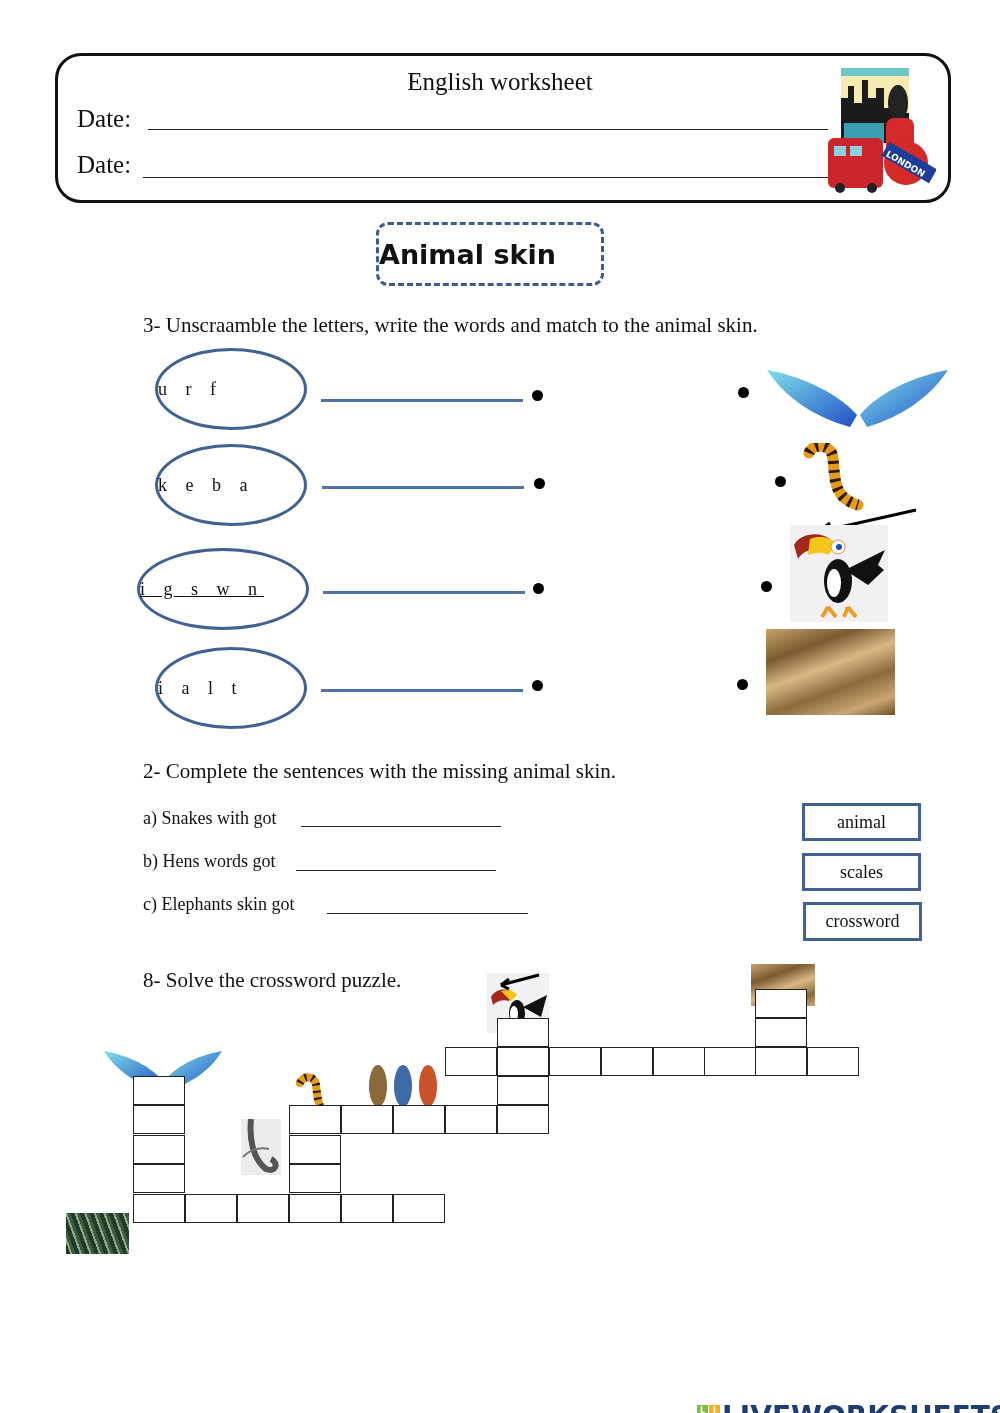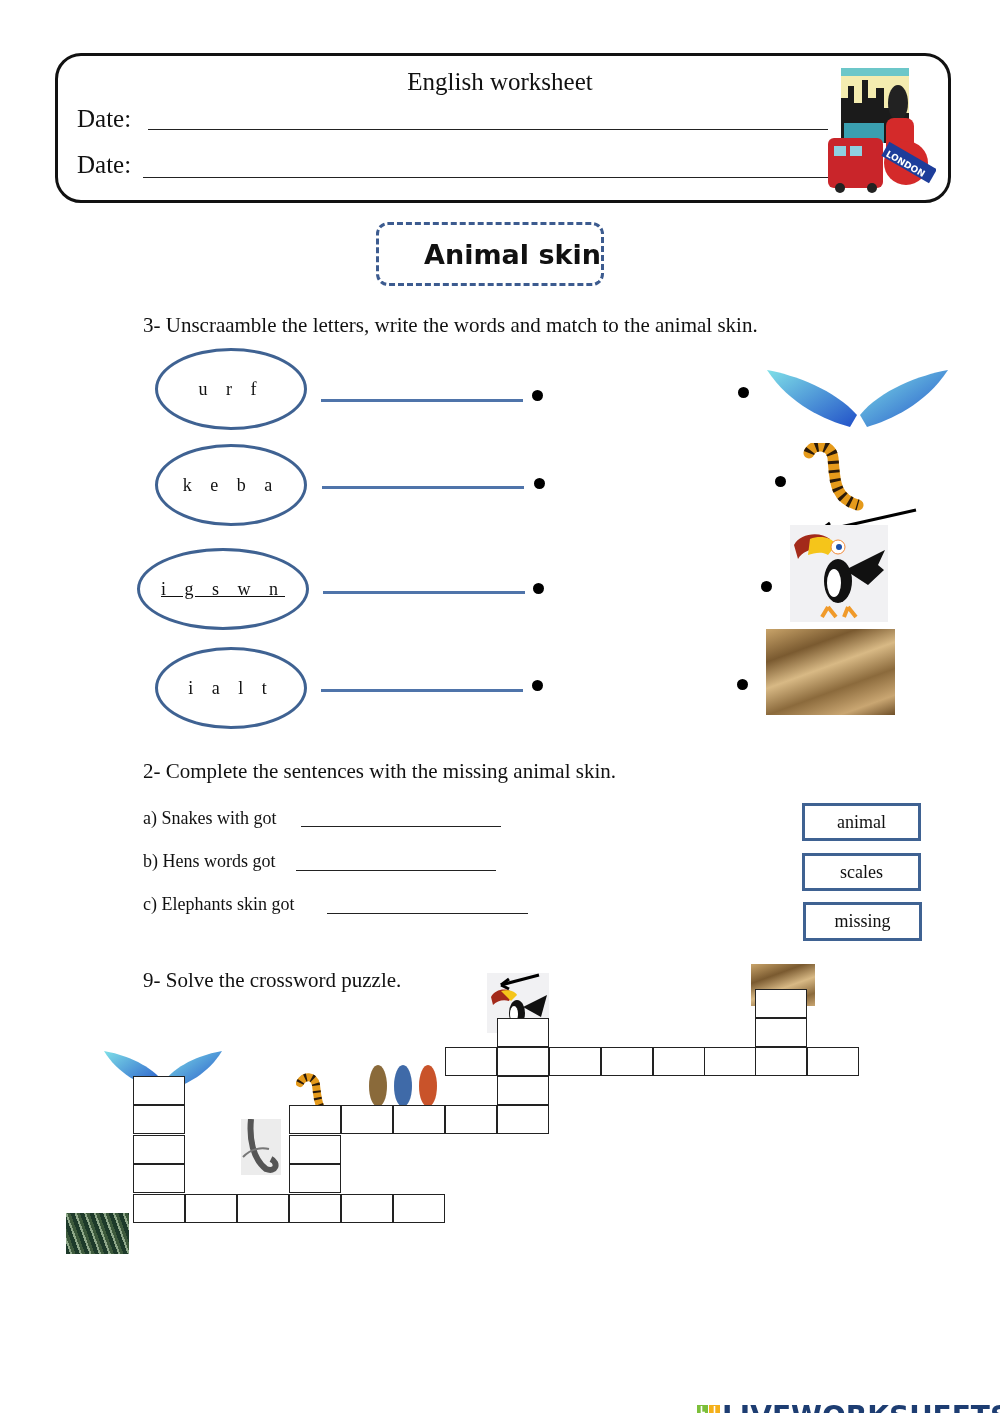--- a/index.html
+++ b/index.html
@@ -3,24 +3,24 @@
 <meta charset="utf-8">
 <style>
   html, body { margin:0; padding:0; background:#fff; }
   body { width:1000px; height:1413px; position:relative; overflow:hidden; font-family:"Liberation Serif", serif; color:#111; }
   .abs { position:absolute;margin-top:23px; }
   .header-box { left:55px; top:30px; width:896px; height:150px; border:3px solid #111; border-radius:26px; box-sizing:border-box; }
   .ws-title { left:0; width:1000px; top:45px; text-align:center; font-size:25px; }
   .field-label { font-size:25px; }
   .line { border-bottom:1.5px solid #222; }
   .london { left:826px; top:45px; width:110px; height:125px; }
-  .topic-box { left:376px; top:199px; width:228px; height:64px; border:3px dashed #3c5b8f; border-radius:12px; box-sizing:border-box; display:flex; align-items:center; justify-content:flex-end; }
+  .topic-box { left:376px; top:199px; width:228px; height:64px; border:3px dashed #3c5b8f; border-radius:12px; box-sizing:border-box; display:flex; align-items:center; justify-content:flex-start; }
   .topic-text { font-family:"DejaVu Sans", sans-serif; font-weight:bold; font-size:27px; color:#111; }
   .instr { font-size:21px; }
-  .oval { border:3px solid #3f6292; border-radius:50%; box-sizing:border-box; display:flex; align-items:center; justify-content:center; font-size:18px; letter-spacing:7px; }
+  .oval { border:3px solid #3f6292; border-radius:50%; box-sizing:border-box; display:flex; align-items:center; justify-content:flex-start; font-size:18px; letter-spacing:7px; }
   .ans-line { height:3px; background:#4f74aa; }
   .dot { width:11px; height:11px; background:#000; border-radius:50%; }
   .sentence { font-size:18px; }
   .word-box { border:3px solid #3f6292; box-sizing:border-box; display:flex; align-items:center; justify-content:center; font-size:18px; }
   .cell { position:absolute; width:52px; height:29px; border:1.5px solid #222; box-sizing:border-box; background:#fff; }
   .logo { left:697px; top:1377px; display:flex; align-items:center; }
   .logo-text { font-family:"DejaVu Sans", sans-serif; font-weight:bold; font-size:28px; color:#1d3d72; letter-spacing:0px; }
   .logo-blocks { display:grid; grid-template-columns:11px 11px; grid-gap:1px; margin-right:2px; }
   .logo-blocks span { display:block; width:11px; height:11px; font-size:8px; color:#fff; text-align:center; line-height:11px; font-family:"DejaVu Sans", sans-serif; font-weight:bold; }
 </style>
@@ -136,24 +136,24 @@
 <div class="abs sentence" style="left:143px;top:871px;">c) Elephants skin got</div>
 <div class="abs line" style="left:327px;top:890px;width:201px;"></div>
 
 <div class="abs word-box" style="left:802px;top:780px;width:119px;height:38px;">
     <span>animal</span>
   </div>
 <div class="abs word-box" style="left:802px;top:830px;width:119px;height:38px;">
     <span>scales</span>
   </div>
 <div class="abs word-box" style="left:803px;top:879px;width:119px;height:39px;">
-    <span>missing</span>
-  </div>
-
-<div class="abs instr" style="left:143px;top:945px;">9- Solve the crossword puzzle.</div>
+    <span>crossword</span>
+  </div>
+
+<div class="abs instr" style="left:143px;top:945px;">8- Solve the crossword puzzle.</div>
 
 <div class="abs" style="left:102px;top:1025px;width:122px;height:45px;">
   <svg width="122" height="45" viewBox="0 0 122 45">
       <defs>
         <linearGradient id="wg2" x1="0" y1="0" x2="1" y2="1">
           <stop offset="0" stop-color="#7fe0e8"></stop>
           <stop offset="1" stop-color="#2150c8"></stop>
         </linearGradient>
       </defs>
     <path d="M2 3 C20 6 45 15 60 32 L55 42 C38 36 16 26 2 3 Z" fill="url(#wg2)"></path>

